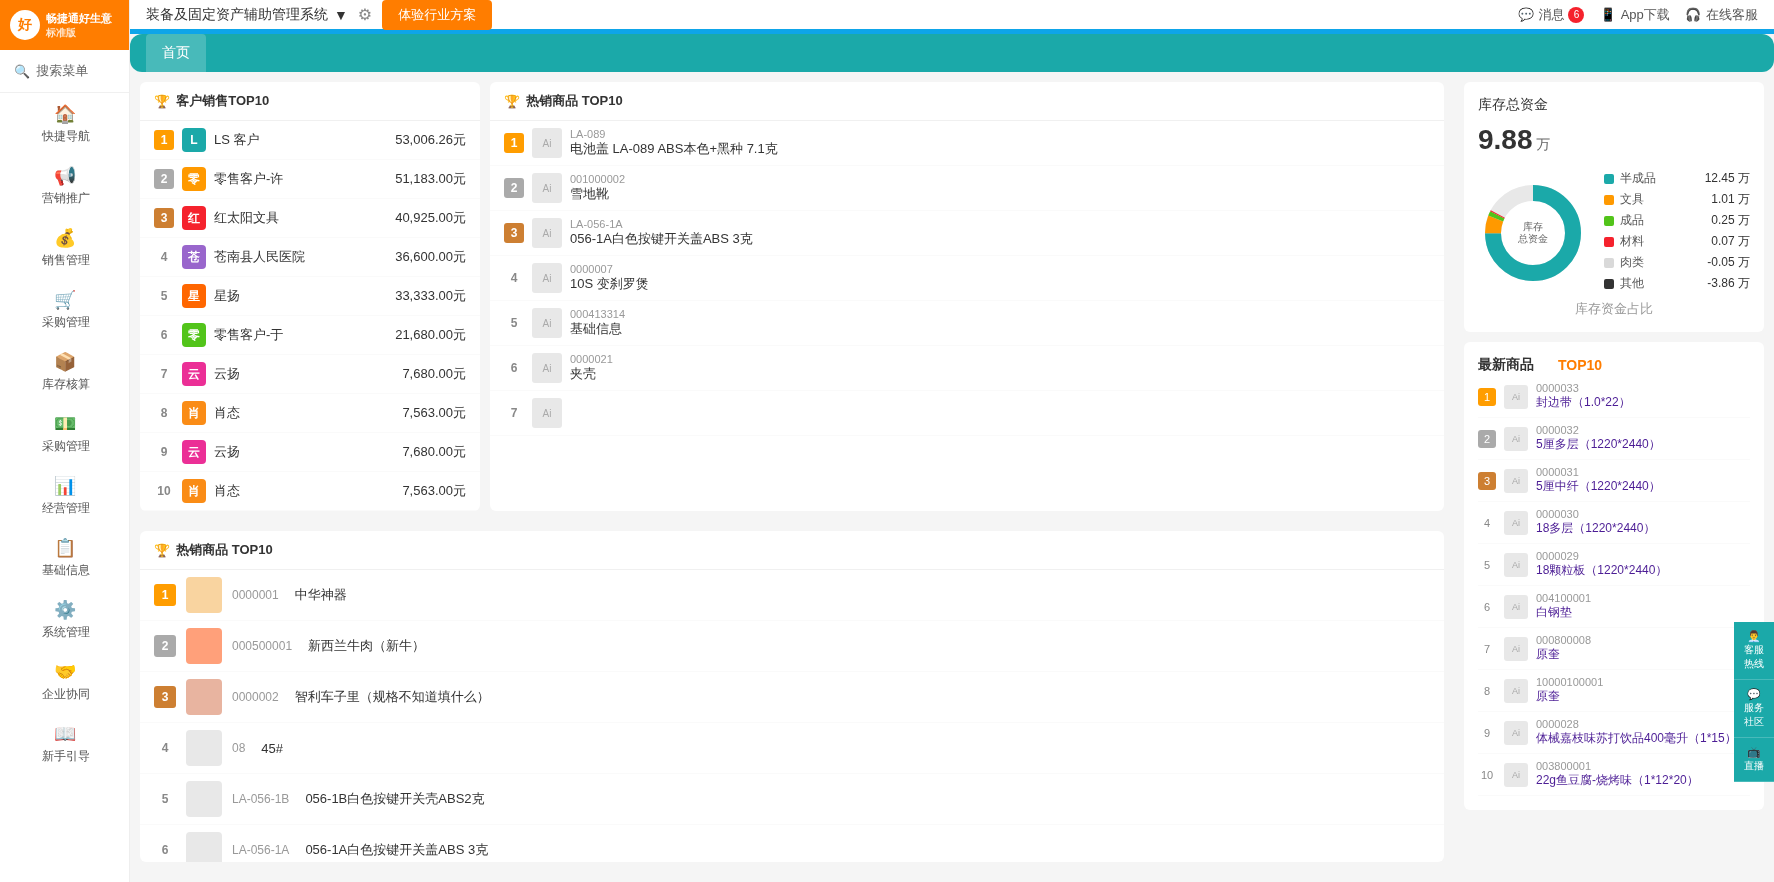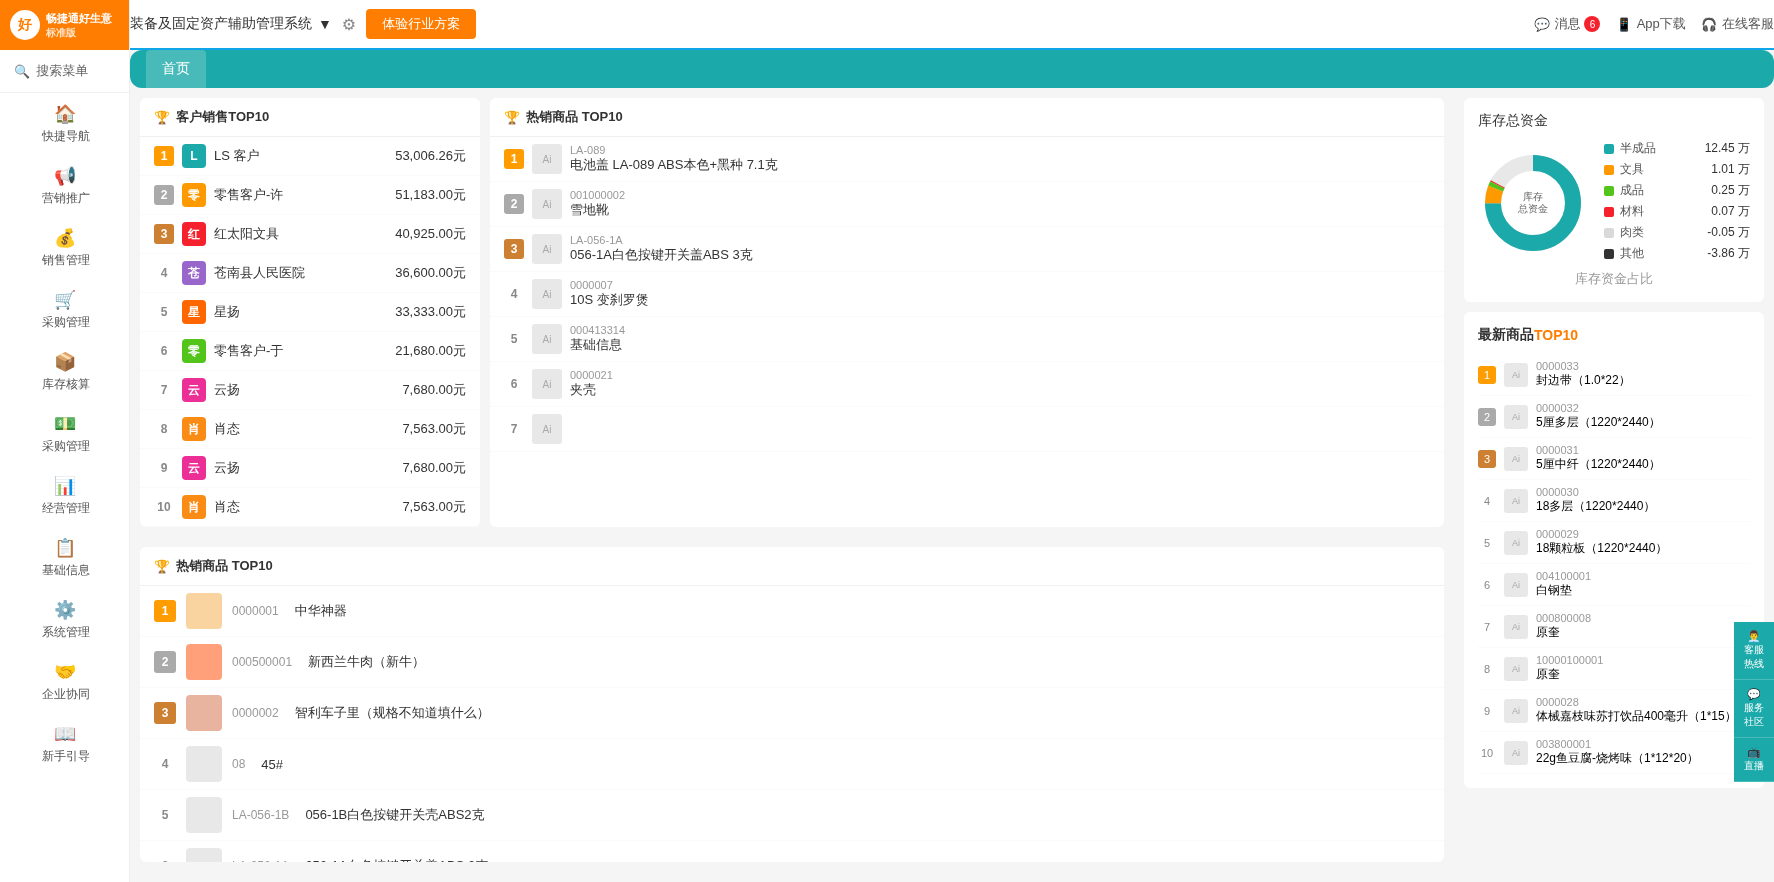--- a/index.html
+++ b/index.html
@@ -70,26 +70,26 @@
     .sidebar-item .label { font-size: 12px; }
 
     
     .main-area {
       flex: 1;
       display: flex;
       flex-direction: column;
       overflow: hidden;
     }
     .topbar {
-      height: 50px;
+      height: 34px;
       background: #fff;
-      border-bottom: 2px solid #0ea5e9;
-      display: flex;
-      align-items: center;
-      padding: 0 0;
+      border-bottom: 5px solid #0ea5e9;
+      display: flex;
+      align-items: center;
+      padding: 0 16px;
       gap: 10px;
     }
     .topbar-system {
       display: flex;
       align-items: center;
       gap: 6px;
       font-size: 14px;
       color: #333;
     }
     .topbar-gear {
@@ -311,24 +311,24 @@
     
     .top-products-card {
       background: #fff;
       border-radius: 6px;
       padding: 14px;
     }
     .top-products-title {
       font-size: 14px;
       font-weight: bold;
       color: #333;
-      margin-bottom: 10px;
-      display: flex;
-      align-items: center;
-      gap: 0;
+      margin-bottom: 2px;
+      display: flex;
+      align-items: center;
+      gap: 24px;
     }
     .top-label {
       color: #ff7d00;
       font-weight: bold;
     }
     .new-product-list { list-style: none; }
     .new-product-item {
       display: flex;
       align-items: center;
       padding: 6px 0;
@@ -352,21 +352,21 @@
       height: 24px;
       background: #e8e8e8;
       border-radius: 3px;
       display: flex;
       align-items: center;
       justify-content: center;
       font-size: 9px;
       color: #aaa;
     }
     .new-product-code { font-size: 11px; color: #999; }
-    .new-product-name { font-size: 12px; color: #000000; }
+    .new-product-name { font-size: 12px; color: #4c1d95; }
 
     
     .float-btns {
       position: fixed;
       right: 0;
       bottom: 100px;
       display: flex;
       flex-direction: column;
       gap: 0;
     }
@@ -703,20 +703,24 @@
       </div>
 
     </div>
 
     <div class="right-panel">
 
       <div class="inventory-card">
         <div class="inventory-title">
           <span>库存总资金</span>
         </div>
+        <div class="inventory-total">
+          <span class="amount">9.88</span>
+          <span class="unit">万</span>
+        </div>
         <div class="donut-section">
           <svg class="donut-chart" viewBox="0 0 110 110">
 
             <circle cx="55" cy="55" r="40" fill="none" stroke="#e8e8e8" stroke-width="16"></circle>
 
             <circle cx="55" cy="55" r="40" fill="none" stroke="#1ba9a9" stroke-width="16" stroke-dasharray="188 63" stroke-dashoffset="0" transform="rotate(-90 55 55)"></circle>
 
             <circle cx="55" cy="55" r="40" fill="none" stroke="#ff9900" stroke-width="16" stroke-dasharray="15 236" stroke-dashoffset="-188" transform="rotate(-90 55 55)"></circle>
             <circle cx="55" cy="55" r="40" fill="none" stroke="#52c41a" stroke-width="16" stroke-dasharray="4 247" stroke-dashoffset="-203" transform="rotate(-90 55 55)"></circle>
             <circle cx="55" cy="55" r="40" fill="none" stroke="#f5222d" stroke-width="16" stroke-dasharray="1 250" stroke-dashoffset="-207" transform="rotate(-90 55 55)"></circle>

